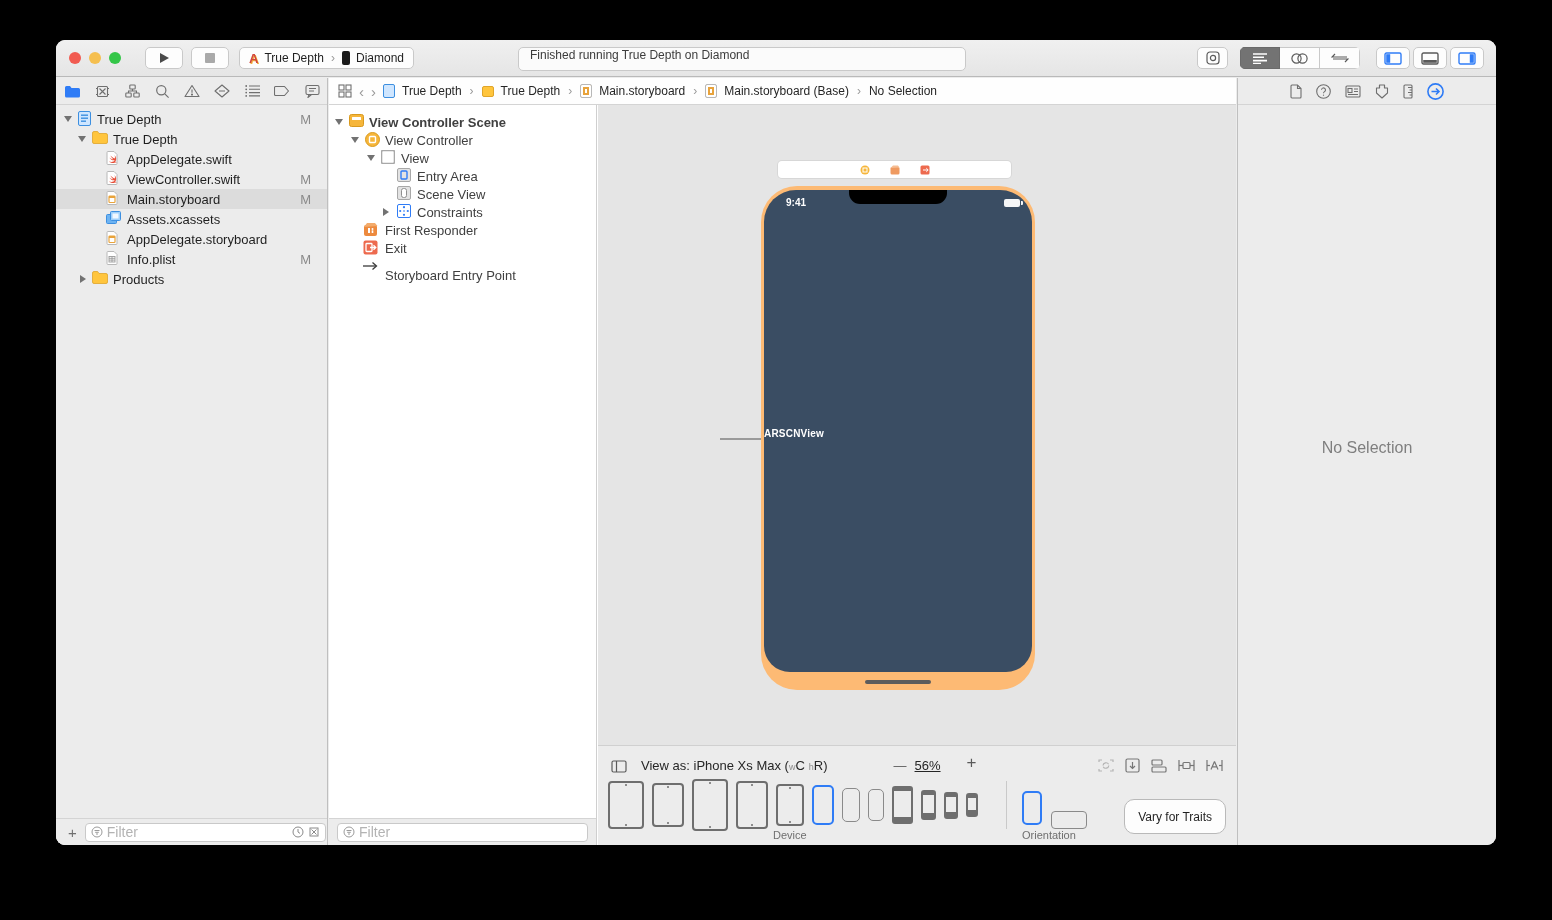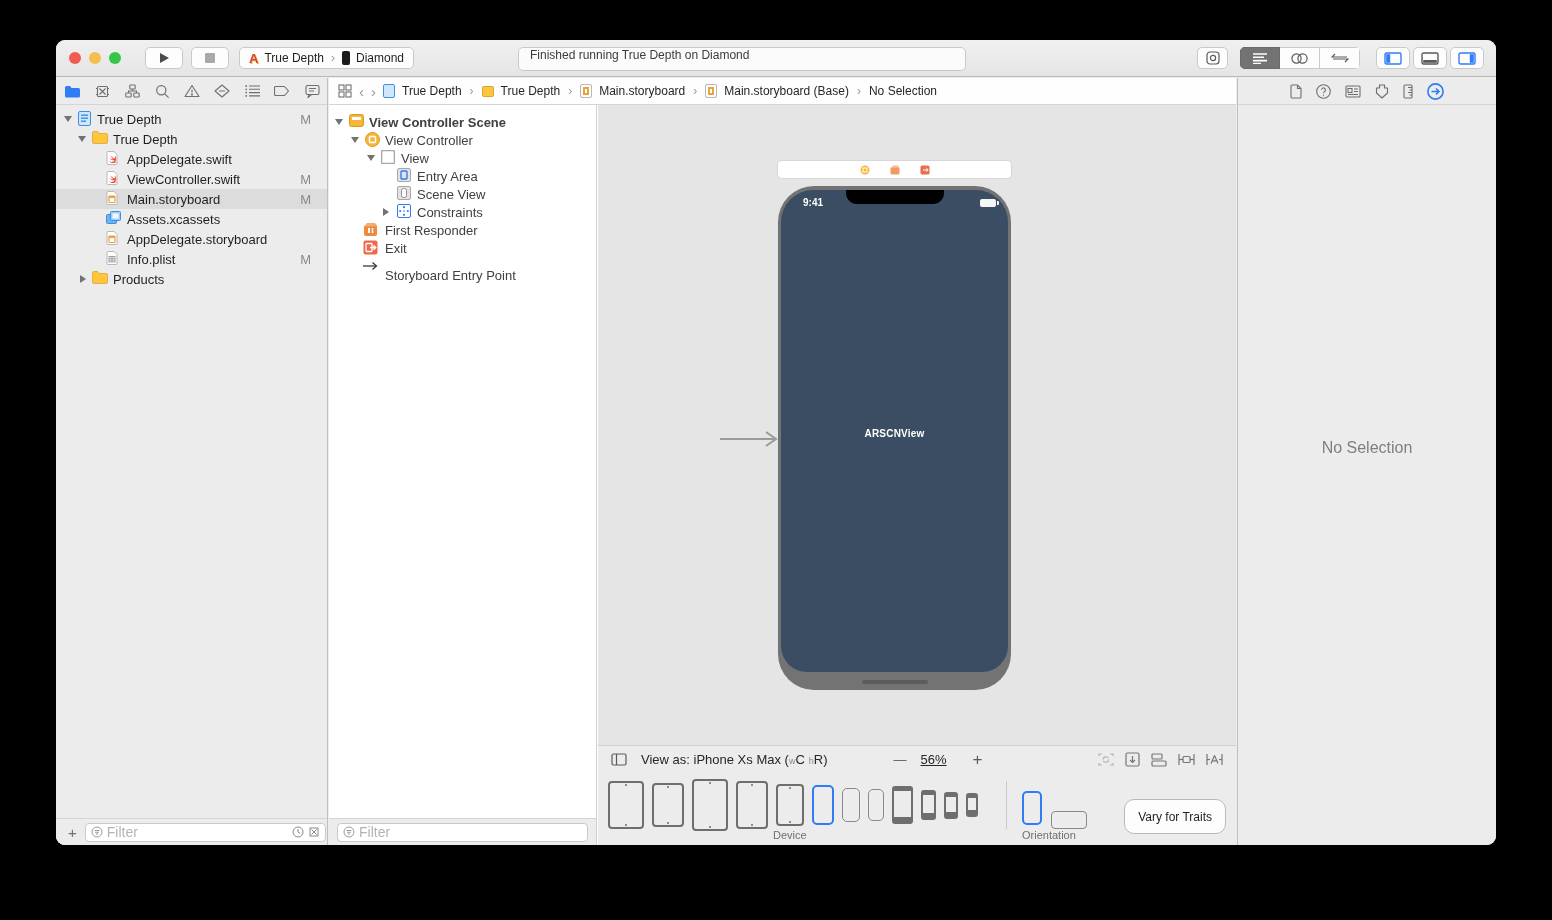--- a/index.html
+++ b/index.html
@@ -67,40 +67,40 @@
   
   #outline { position:absolute; left:0; top:27px; width:268px; bottom:0; background:#fff;
     border-right:1px solid #cfcfcf; }
   .orow { height:18px; display:flex; align-items:center; position:relative; font-size:13px; color:#404040; }
 
   
   #canvas { position:absolute; left:269px; top:27px; right:0; bottom:0; background:#e5e5e5; overflow:hidden; }
   #scene-dock { position:absolute; left:180px; top:56px; width:233px; height:17px; background:#fff;
     border-radius:4px; box-shadow:0 0 0 1px rgba(0,0,0,.06); display:flex; align-items:center;
     justify-content:center; gap:20px; }
-  #phone { position:absolute; left:180px; top:81px; width:233px; height:504px; background:#737373;
+  #phone { position:absolute; left:163px; top:81px; width:274px; height:504px; background:#fdba74;
     border-radius:36px; }
   #screen { position:absolute; left:3px; right:3px; top:4px; bottom:18px; background:#3a4d63;
     border-radius:32px 32px 26px 26px; overflow:hidden; }
   #notch { position:absolute; left:50%; transform:translateX(-50%); top:0; width:98px; height:14px;
     background:#000; border-radius:0 0 11px 11px; }
   #status-time { position:absolute; left:22px; top:7px; color:#fff; font-size:10px; font-weight:700; }
   #battery { position:absolute; right:12px; top:9px; width:16px; height:8px; background:#fff;
     border-radius:2px; opacity:.95; }
   #battery:after { content:""; position:absolute; right:-3px; top:2px; width:2px; height:4px;
     background:#fff; border-radius:0 1px 1px 0; }
-  #arscn-label { position:absolute; left:0; right:0; top:238px; text-align:center; color:#fff;
+  #arscn-label { position:absolute; left:0; right:0; top:238px; color:#fff;
     font-size:10px; font-weight:700; letter-spacing:.2px; }
   #home-indicator { position:absolute; left:50%; transform:translateX(-50%); bottom:6px;
     width:66px; height:4px; background:#5c5c5c; border-radius:2px; }
   #entry-arrow { position:absolute; left:122px; top:326px; width:60px; height:16px; color:#9a9a9a; }
 
   
   #cbar1 { position:absolute; left:0; right:0; bottom:72px; height:28px; background:#ececec;
-    border-top:1px solid #d0d0d0; display:flex; align-items:center; color:#262626; }
+    border-top:1px solid #d0d0d0; display:flex; align-items:flex-end; color:#262626; }
   #cbar2 { position:absolute; left:0; right:0; bottom:0; height:72px; background:#ececec; }
   .smallcap { font-size:9px; color:#8a8a8a; }
   .cicon { color:#767676; display:flex; align-items:center; }
 
   .dev { border:2px solid #6e6e6e; border-radius:4px; position:relative; flex:none; }
   .dev.ipad:before { content:""; position:absolute; top:1px; left:50%; transform:translateX(-50%);
     width:2px; height:2px; border-radius:50%; background:#6e6e6e; }
   .dev.ipad:after { content:""; position:absolute; bottom:1px; left:50%; transform:translateX(-50%);
     width:2px; height:2px; border-radius:50%; background:#6e6e6e; }
   .dev.notch { border-width:1.5px; border-radius:5px; border-color:#8a8a8a; }
@@ -583,21 +583,21 @@
         <span style="margin-left:14px; display:flex; align-items:baseline;">
           <span>View as: iPhone Xs Max (</span>
             <span class="smallcap">w</span>
             <span>C</span>
             <span style="width:4px;"></span>
             <span class="smallcap">h</span>
             <span>R</span>
             <span>)</span>
         </span>
         <span style="margin-left:66px; color:#5a5a5a;">—</span>
-        <span style="margin-left:14px;text-decoration:underline;">56%</span>
+        <span style="margin-left:8px;text-decoration:underline;">56%</span>
         <span style="margin-left:26px; color:#5a5a5a; font-size:17px;">+</span>
         <div style="position:absolute; right:13px; display:flex; gap:11px; align-items:center;">
           <span class="cicon" style="color:#b3b3b3;">
             <svg width="16" height="15" viewBox="0 0 16 15" fill="none" stroke="currentColor" stroke-width="1.2">
                 <path d="M1 4 v-2 h3 M12 2 h3 v2 M15 11 v2 h-3 M4 13 H1 v-2"></path>
                 <path d="M5 7.5 a3 3 0 0 1 5.6 -1.2 M10.8 7.5 a3 3 0 0 1 -5.6 1.2"></path>
               </svg>
             </span>
           <span class="cicon">
             <svg width="15" height="15" viewBox="0 0 15 15" fill="none" stroke="currentColor" stroke-width="1.2">

